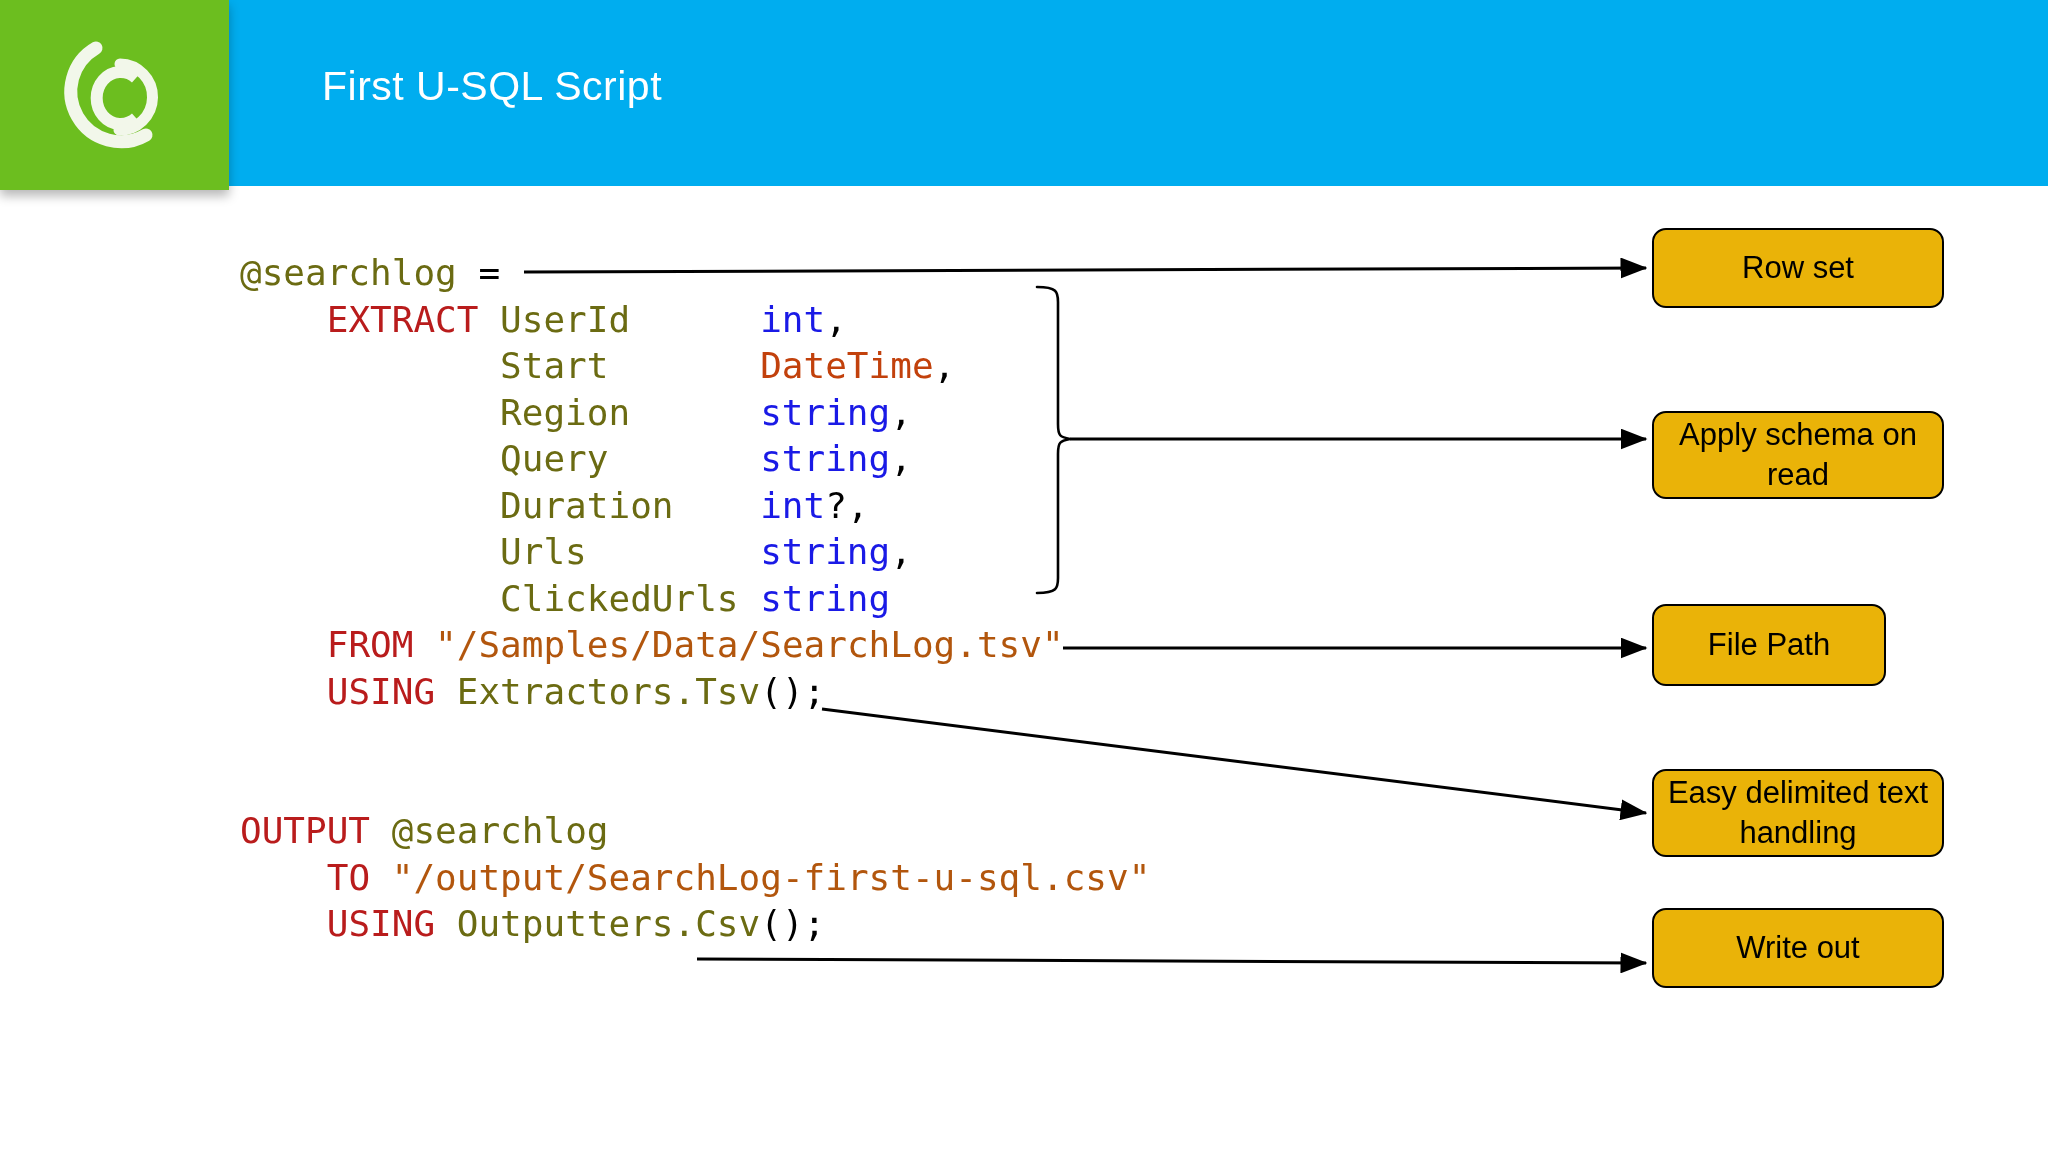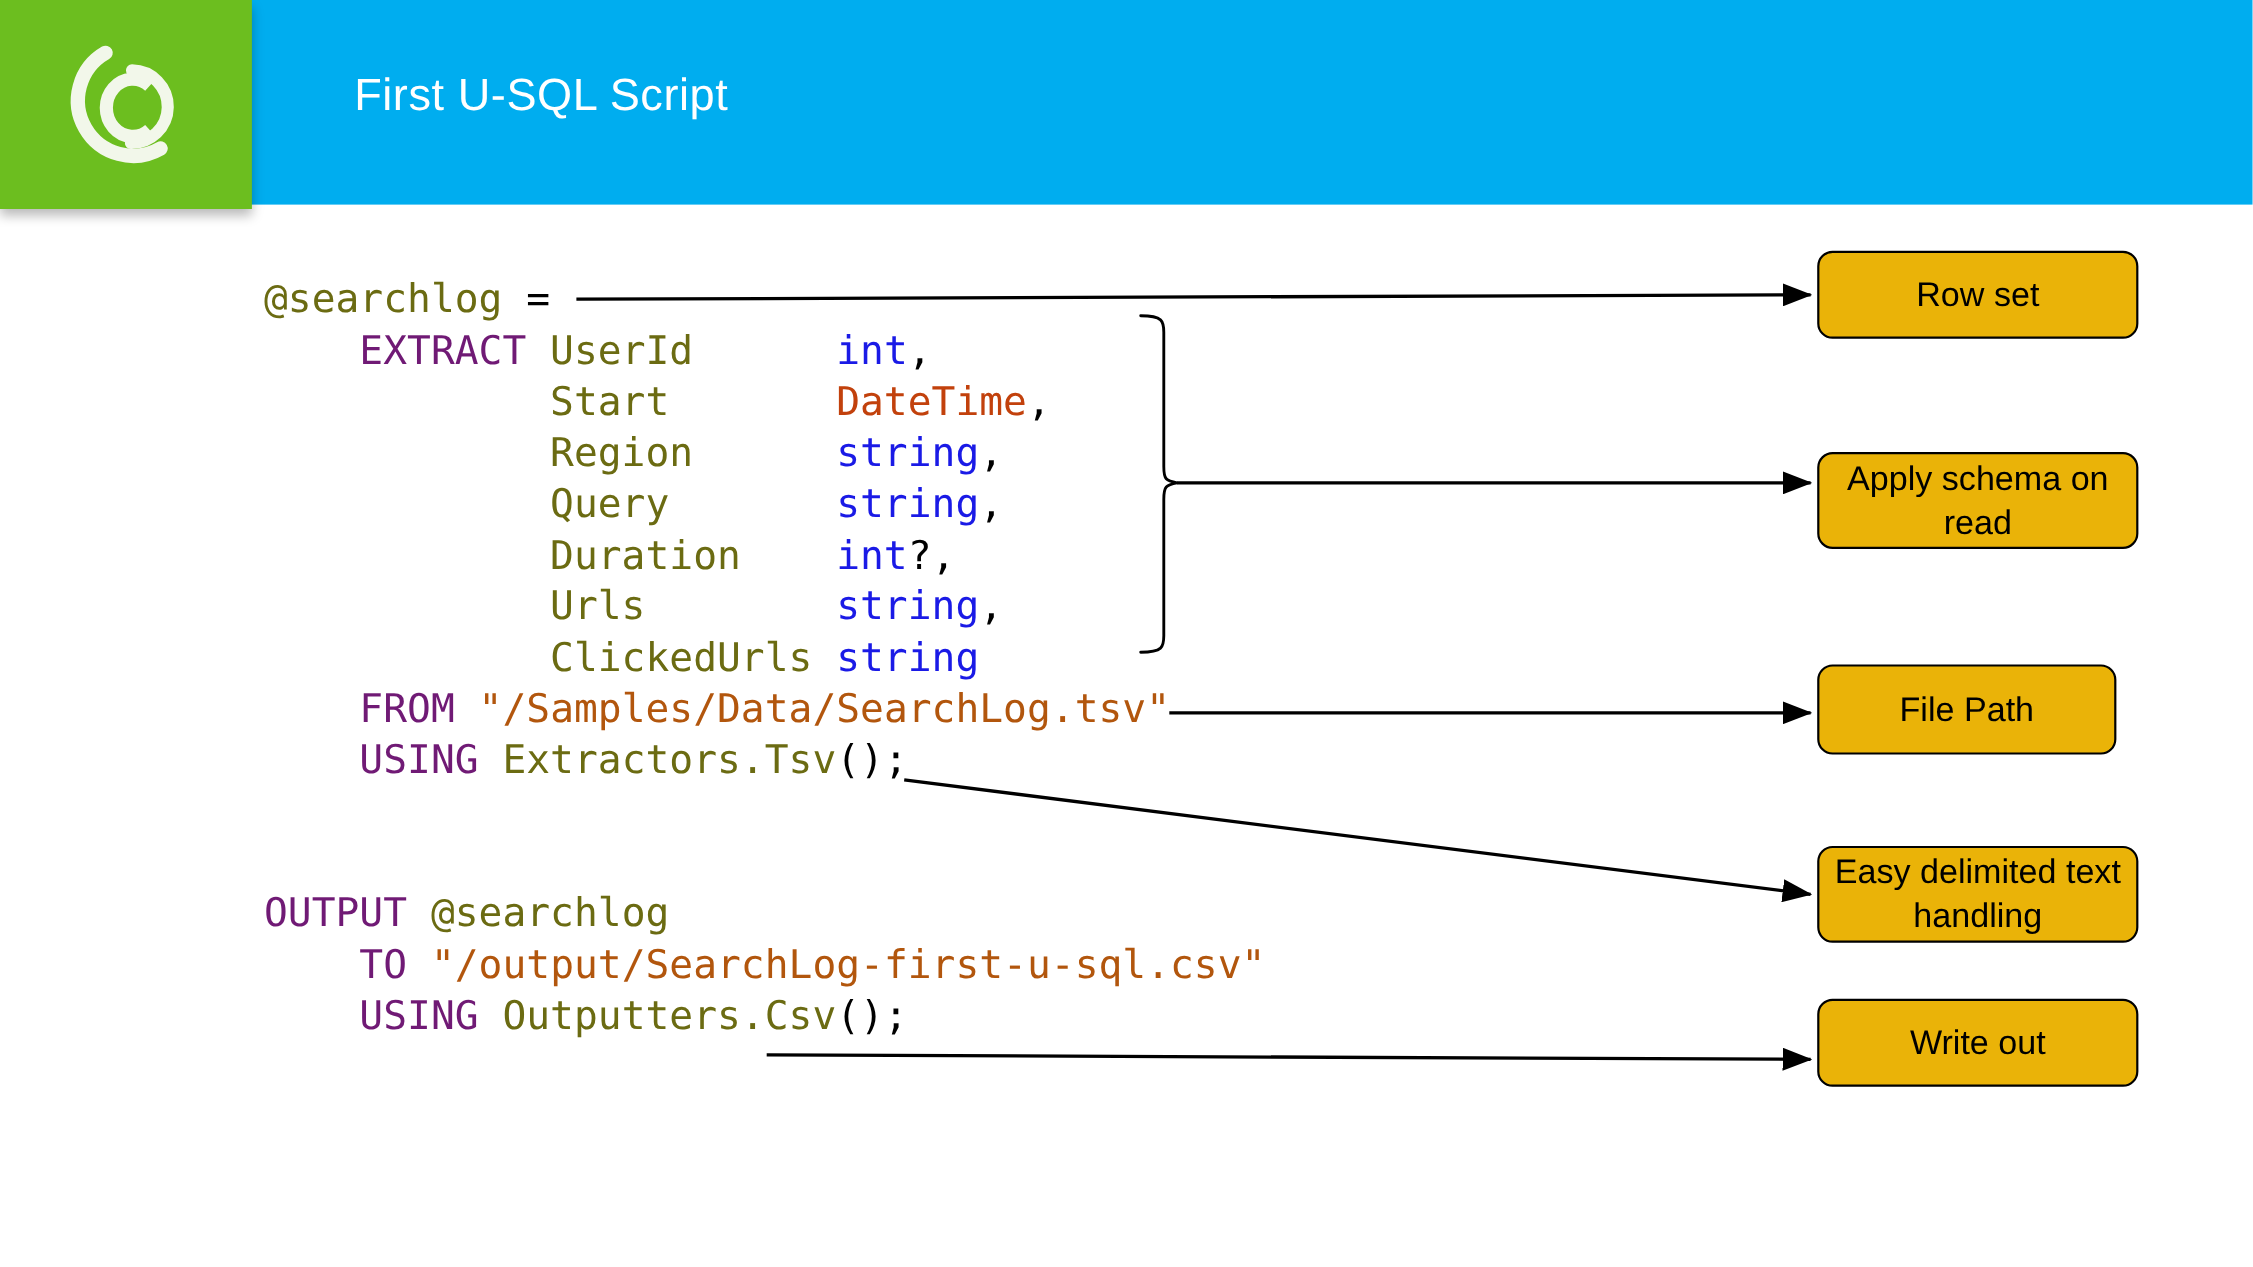--- a/index.html
+++ b/index.html
@@ -62,21 +62,21 @@
     position: absolute;
     left: 240px;
     top: 250px;
     font-family: "DejaVu Sans Mono", monospace;
     font-size: 36px;
     line-height: 46.5px;
     white-space: pre;
     color: #000000;
   }
   .code-line { height: 46.5px; }
-  .kw   { color: #701a75; }            
+  .kw   { color: #b91c1c; }            
   .typ  { color: #1A1AE6; }            
   .typ2 { color: #c2410c; }            
   .id   { color: #6B6B12; }            
   .str  { color: #B2560D; }            
   .pun  { color: #000000; }            
   .blank { height: 46.5px; }
 
   
   .callout {
     position: absolute;
@@ -154,21 +154,21 @@
 
   <div id="code-block"><div class="code-line"><span class="id">@searchlog</span><span class="pun"> </span><span class="pun">=</span></div><div class="code-line"><span class="pun">    </span><span class="kw">EXTRACT</span><span class="id"> UserId      </span><span class="typ">int</span><span class="pun">,</span></div><div class="code-line"><span class="id">            Start       </span><span class="typ2">DateTime</span><span class="pun">,</span></div><div class="code-line"><span class="id">            Region      </span><span class="typ">string</span><span class="pun">,</span></div><div class="code-line"><span class="id">            Query       </span><span class="typ">string</span><span class="pun">,</span></div><div class="code-line"><span class="id">            Duration    </span><span class="typ">int</span><span class="pun">?,</span></div><div class="code-line"><span class="id">            Urls        </span><span class="typ">string</span><span class="pun">,</span></div><div class="code-line"><span class="id">            ClickedUrls </span><span class="typ">string</span></div><div class="code-line"><span class="pun">    </span><span class="kw">FROM</span><span class="pun"> </span><span class="str">"/Samples/Data/SearchLog.tsv"</span></div><div class="code-line"><span class="pun">    </span><span class="kw">USING</span><span class="pun"> </span><span class="id">Extractors.Tsv</span><span class="pun">();</span></div><div class="code-line blank">&nbsp;</div><div class="code-line blank">&nbsp;</div><div class="code-line"><span class="kw">OUTPUT</span><span class="pun"> </span><span class="id">@searchlog</span></div><div class="code-line"><span class="pun">    </span><span class="kw">TO</span><span class="pun"> </span><span class="str">"/output/SearchLog-first-u-sql.csv"</span></div><div class="code-line"><span class="pun">    </span><span class="kw">USING</span><span class="pun"> </span><span class="id">Outputters.Csv</span><span class="pun">();</span></div></div>
 
   <div id="callout-layer">
       <div class="callout" style="left: 1652px; top: 228px; width: 292px; height: 80px;">
         <span>Row set</span>
       </div>
       <div class="callout" style="left: 1652px; top: 388px; width: 292px; height: 88px; margin-top: 23px;">
         <span>Apply schema on read</span>
       </div>
-      <div class="callout" style="left: 1652px; top: 604px; width: 272px; height: 82px;">
+      <div class="callout" style="left: 1652px; top: 604px; width: 234px; height: 82px;">
         <span>File Path</span>
       </div>
       <div class="callout" style="left: 1652px; top: 769px; width: 292px; height: 88px;">
         <span>Easy delimited text handling</span>
       </div>
       <div class="callout" style="left: 1652px; top: 908px; width: 292px; height: 80px; text-align: right;">
         <span>Write out</span>
       </div>
     </div>
 

